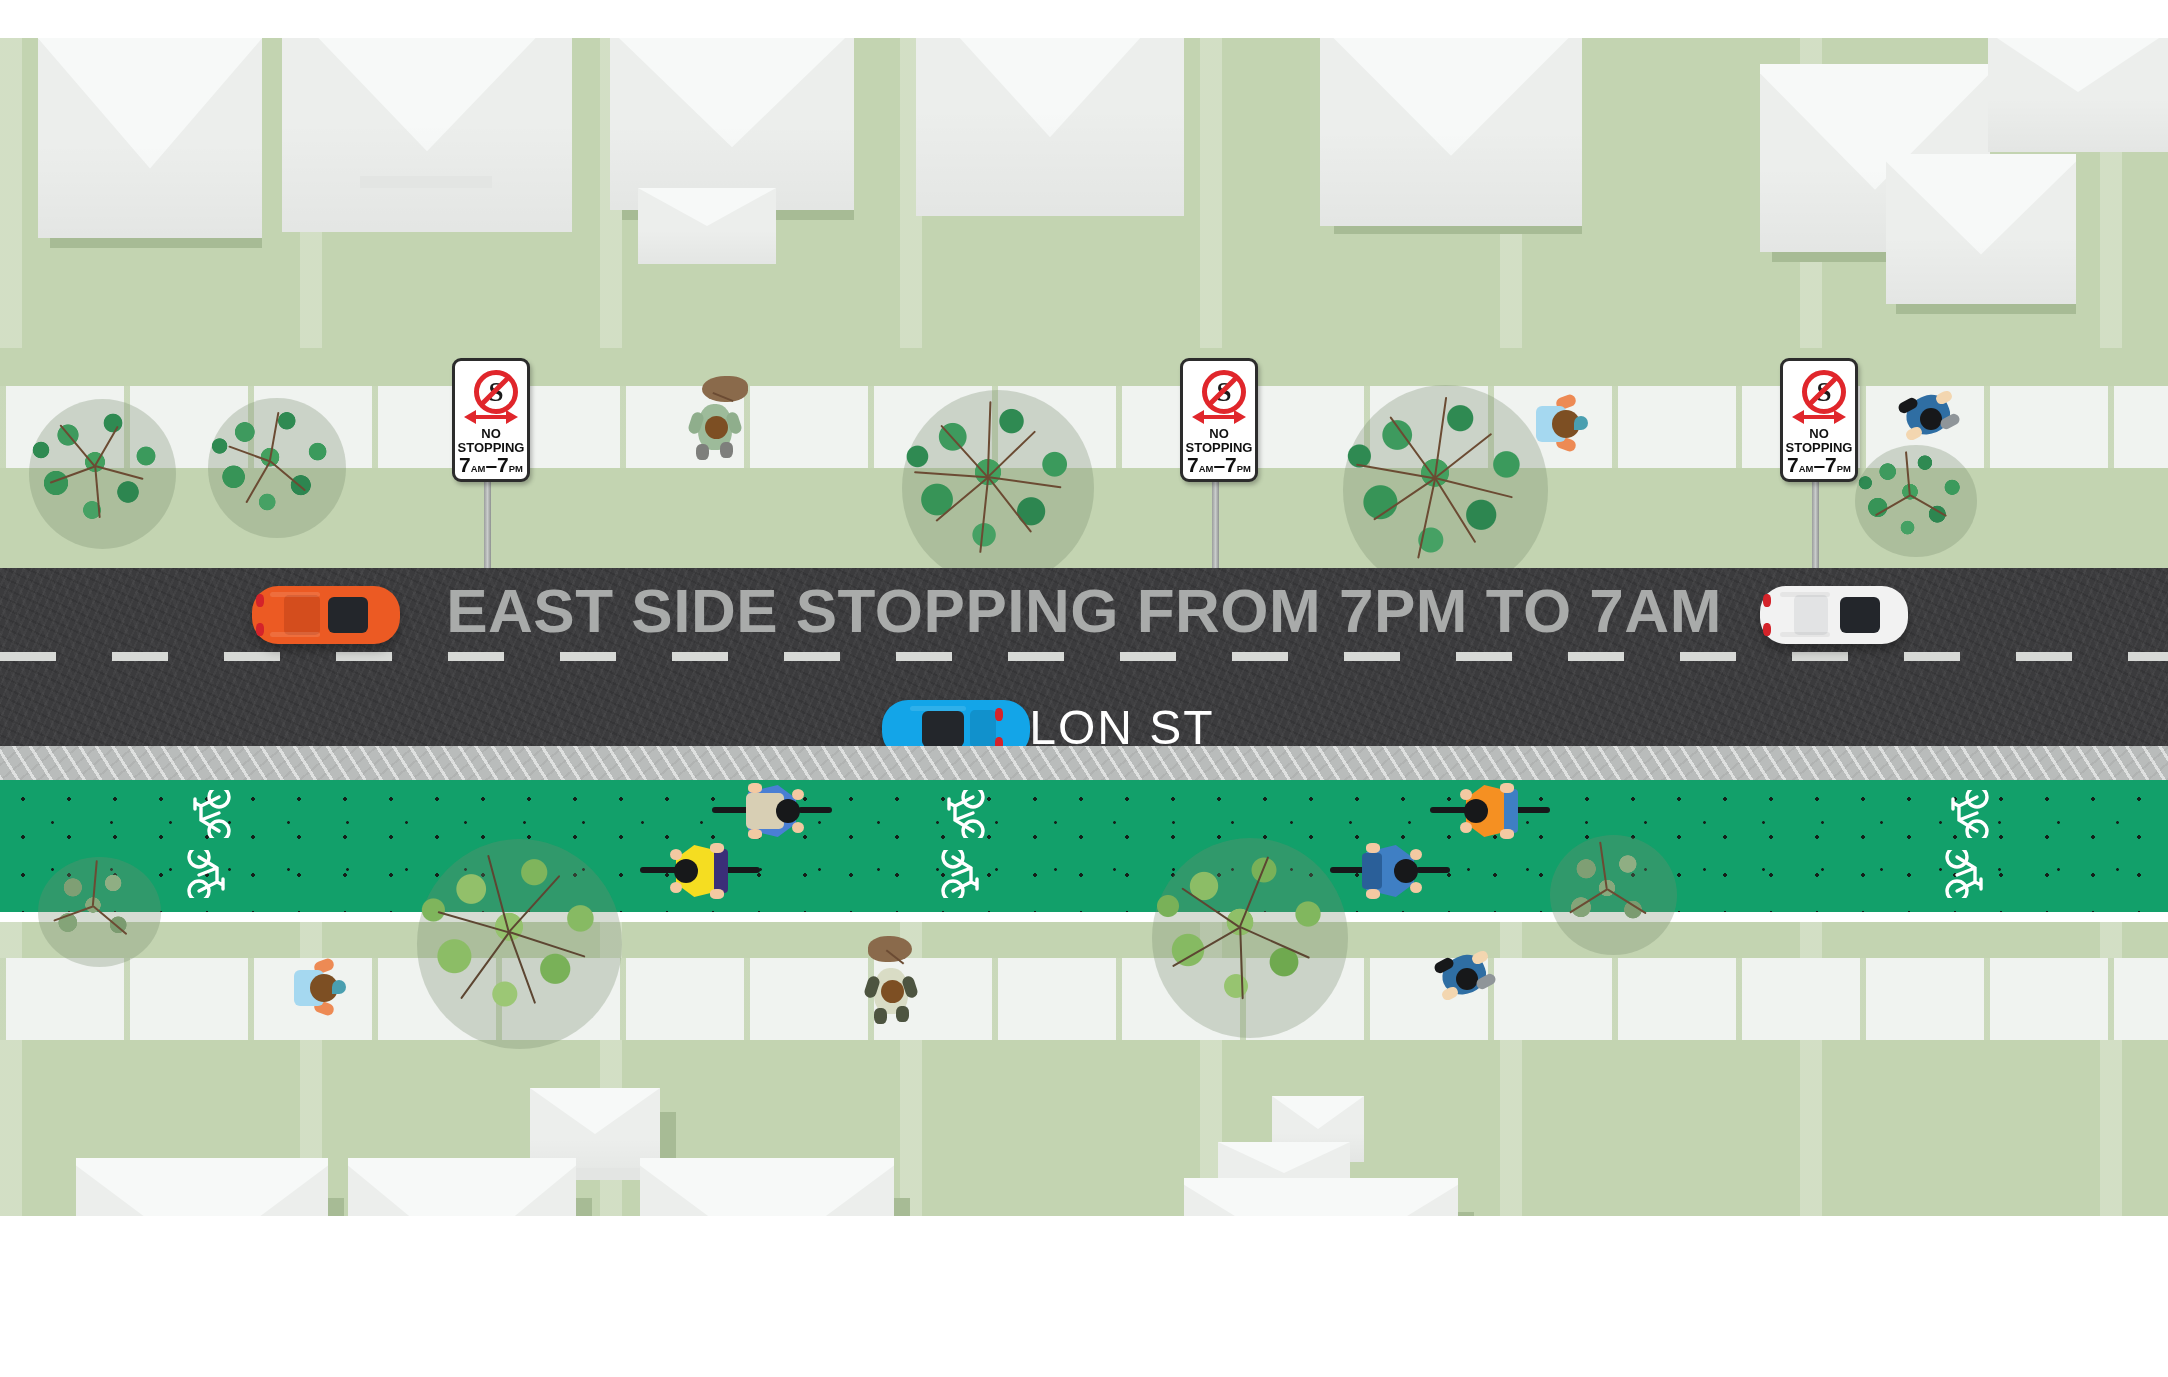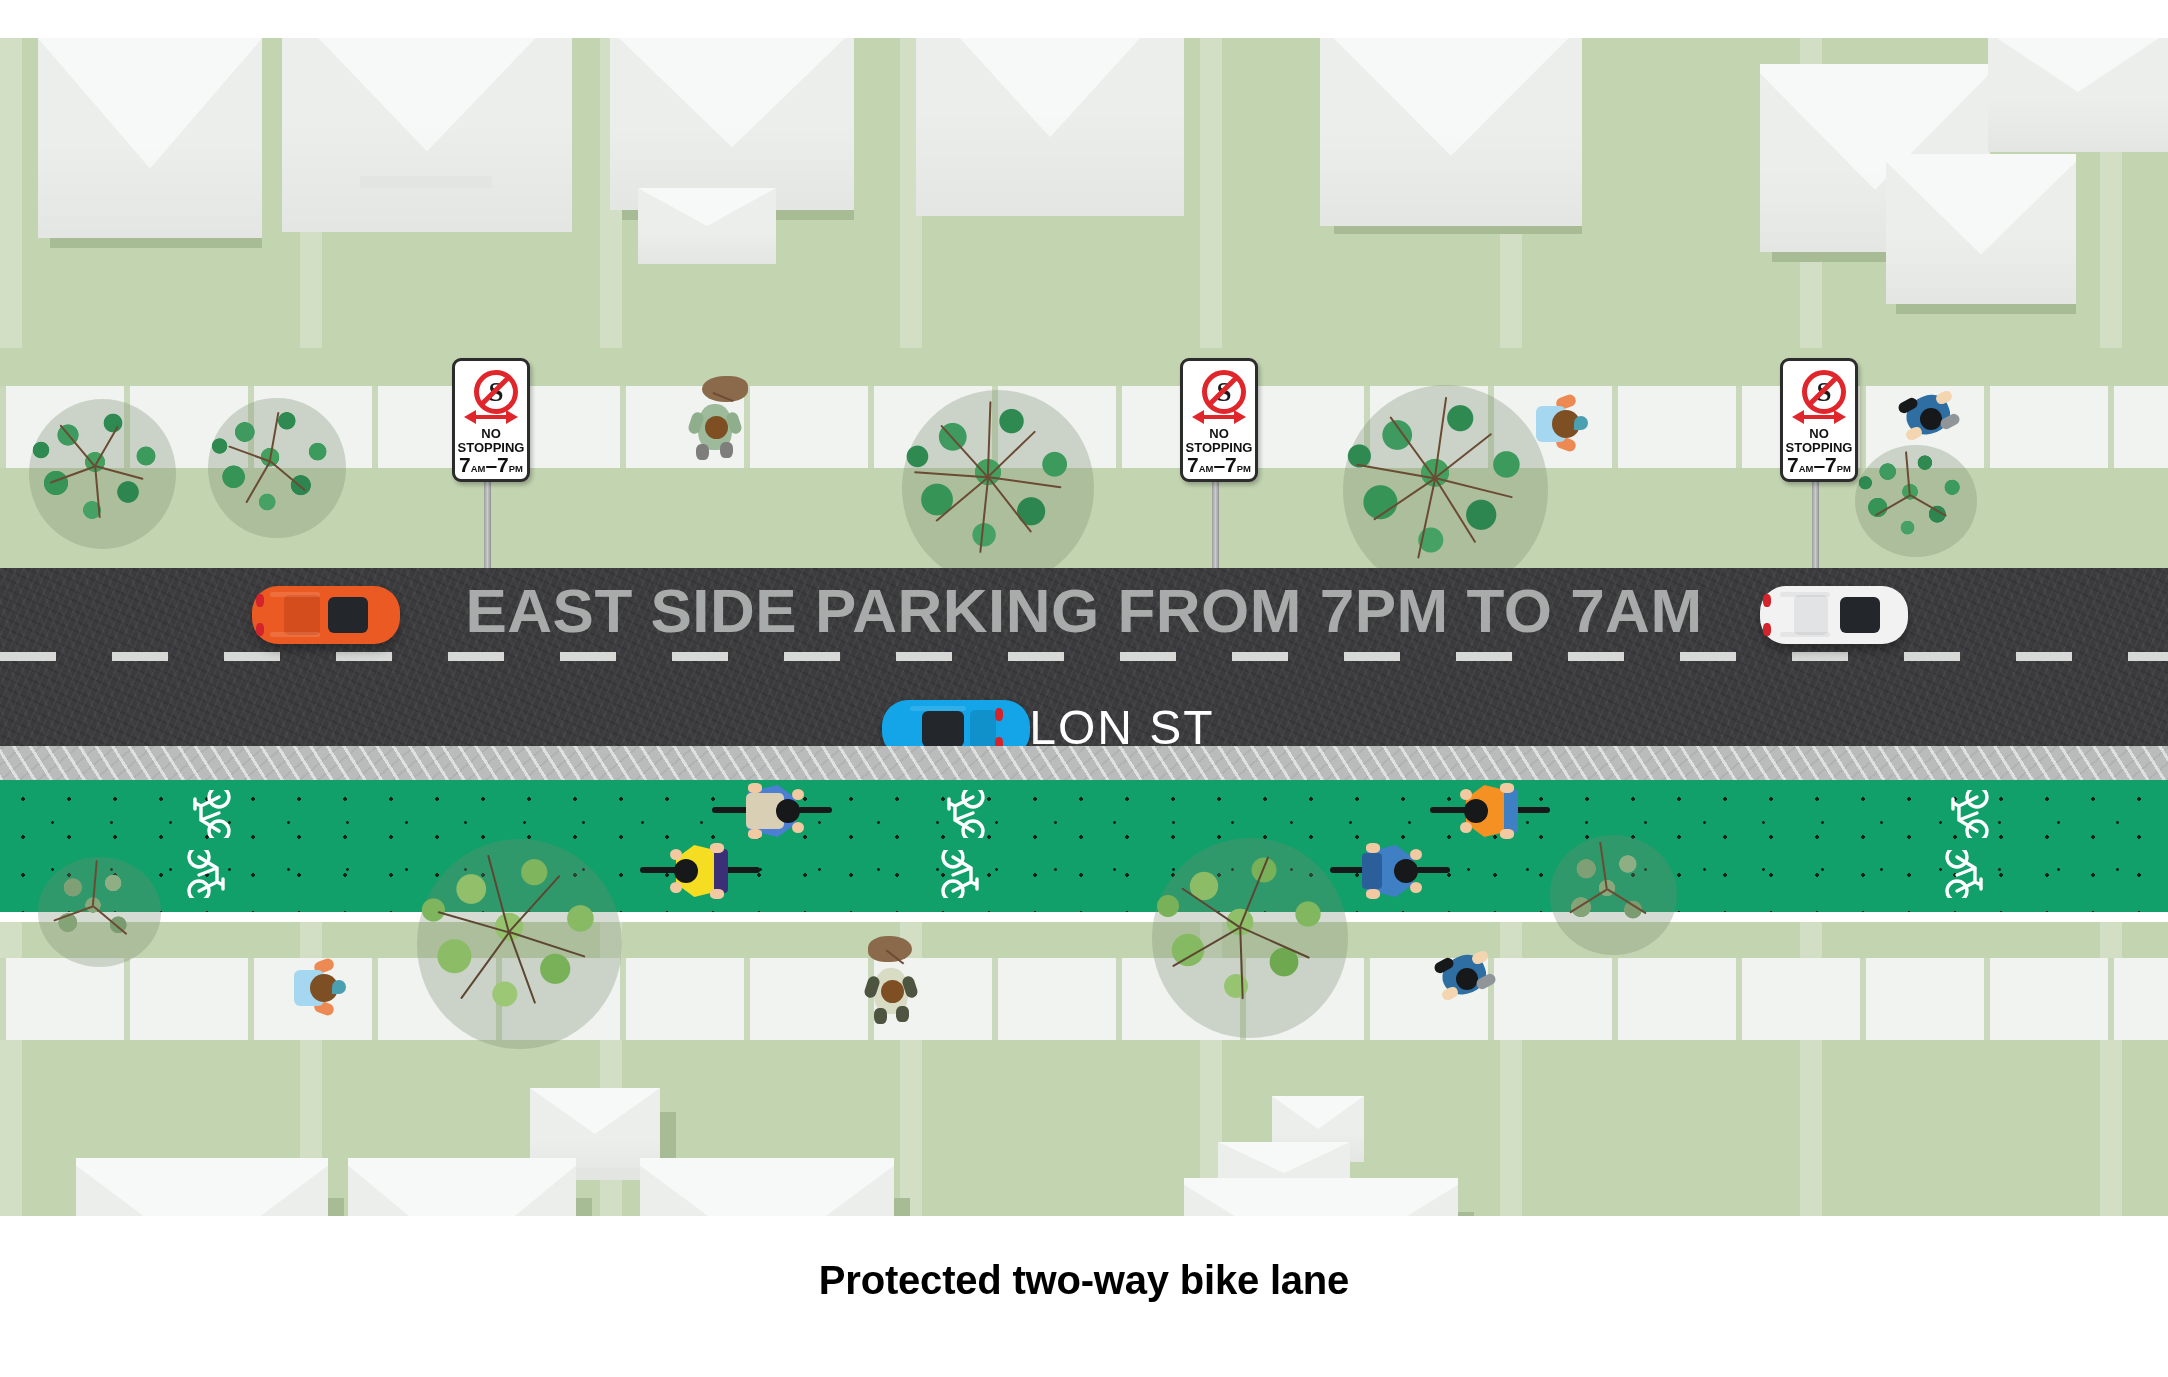--- a/index.html
+++ b/index.html
@@ -356,21 +356,21 @@
       <div class="sign-hours" style="top:92px;font-size:21px;">
         <span>7</span><span class="sm">AM</span><span>–</span><span>7</span><span class="sm">PM</span>
       </div>
     </div>
 
     <div class="band road">
       <div class="asphalt-tex"></div>
     </div>
     <div class="centerline"></div>
 
-    <div class="road-label" id="parking-label">EAST SIDE PARKING FROM 7PM TO 7AM</div>
+    <div class="road-label" id="parking-label">EAST SIDE STOPPING FROM 7PM TO 7AM</div>
     <div id="street-label">MELON ST</div>
 
     <div class="car" style="left:252px;top:548px;width:148px;height:58px;">
       <div class="body" style="background:#ec5a23;"></div>
       <div class="roofpane" style="left:76px;top:11px;width:40px;height:36px;"></div>
       <div class="wind" style="left:32px;top:9px;width:36px;height:40px;background:#d44d1d;"></div>
       <div class="hood" style="left:18px;top:6px;width:50px;height:5px;"></div>
       <div class="hood" style="left:18px;top:46px;width:50px;height:5px;"></div>
       <div class="lamp" style="left:4px;top:8px;width:8px;height:13px;"></div>
       <div class="lamp" style="left:4px;top:37px;width:8px;height:13px;"></div>
@@ -644,14 +644,13 @@
     <div class="house" style="left:1218px;top:1104px;width:132px;height:62px;">
       <div class="roof"></div>
     </div>
     <div class="house" style="left:1184px;top:1140px;width:274px;height:136px;">
       <div class="shadow" style="left:268px;top:34px;width:22px;height:100px;"></div>
       <div class="roof hip"></div>
     </div>
 
   </div>
 
-  <div id="caption">Protected two-way bike lane</div>
 </div>
 
 </body></html>

